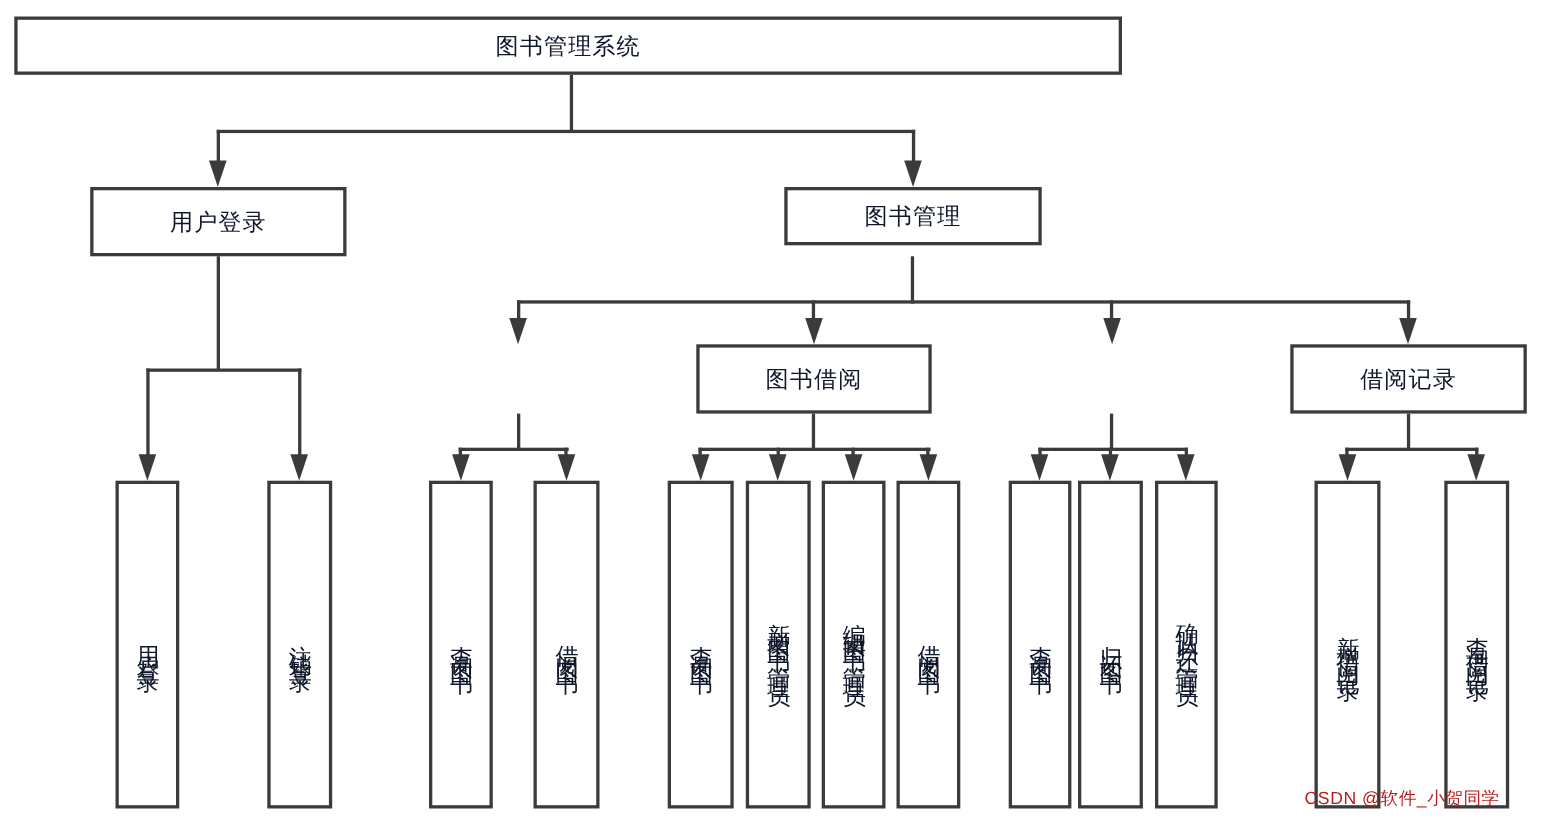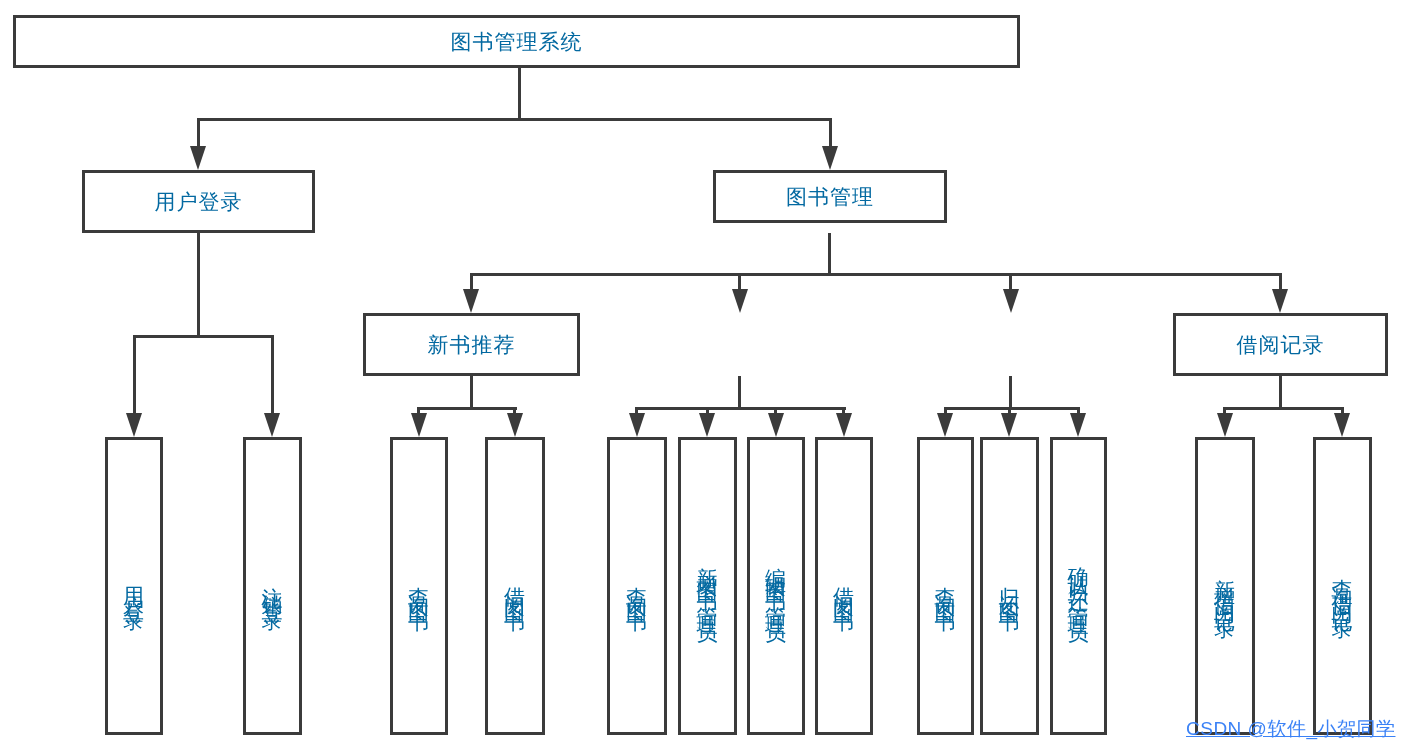--- a/index.html
+++ b/index.html
@@ -13,21 +13,21 @@
     overflow: hidden;
   }
   .box {
     position: absolute;
     background: #ffffff;
     border: 3px solid #3b3b3b;
     display: flex;
     align-items: center;
     justify-content: center;
     font-size: 21px;
-    color: #0369a1;
+    color: #0f172a;
     letter-spacing: 1px;
     text-align: center;
   }
   .vtext {
     writing-mode: vertical-rl;
     text-orientation: mixed;
     letter-spacing: 8px;
     line-height: 1.2;
   }
   .hline, .vline { position: absolute; background: #3b3b3b; }
@@ -37,26 +37,25 @@
     position: absolute;
     width: 0; height: 0;
     border-left: 8px solid transparent;
     border-right: 8px solid transparent;
     border-top: 24px solid #3b3b3b;
   }
   .watermark {
     position: absolute;
     left: 1186px;
     top: 716px;
-    font-size: 19px;
-    color: #3b82f6;
+    font-size: 16px;
+    color: #b91c1c;
     letter-spacing: 0.5px;
     z-index: 5;
     white-space: nowrap;
-    text-decoration: underline;
   }
 </style>
 </head>
 <body>
 
 <div class="canvas">
 
   <div class="box" style="left:13px; top:15px; width:1007px; height:53px;">图书管理系统</div>
 
   <div class="vline" style="left:518px; top:68px; height:52px;"></div>
@@ -80,21 +79,21 @@
   <div class="hline" style="left:470px; top:273px; width:812px;"></div>
   <div class="vline" style="left:470px; top:273px; height:19px;"></div>
   <div class="arrow" style="left:463px; top:289px;"></div>
   <div class="vline" style="left:738px; top:273px; height:19px;"></div>
   <div class="arrow" style="left:732px; top:289px;"></div>
   <div class="vline" style="left:1009px; top:273px; height:19px;"></div>
   <div class="arrow" style="left:1003px; top:289px;"></div>
   <div class="vline" style="left:1279px; top:273px; height:19px;"></div>
   <div class="arrow" style="left:1272px; top:289px;"></div>
 
-  <div class="box" style="left:363px; top:313px; width:217px; height:63px;">新书推荐</div>
+  <div class="box" style="left:633px; top:313px; width:214px; height:63px;">图书借阅</div>
   <div class="box" style="left:1173px; top:313px; width:215px; height:63px;">借阅记录</div>
 
   <div class="vline" style="left:470px; top:376px; height:33px;"></div>
   <div class="hline" style="left:417px; top:407px; width:100px;"></div>
   <div class="vline" style="left:417px; top:407px; height:8px;"></div>
   <div class="arrow" style="left:411px; top:413px;"></div>
   <div class="vline" style="left:513px; top:407px; height:8px;"></div>
   <div class="arrow" style="left:507px; top:413px;"></div>
 
   <div class="vline" style="left:738px; top:376px; height:33px;"></div>

